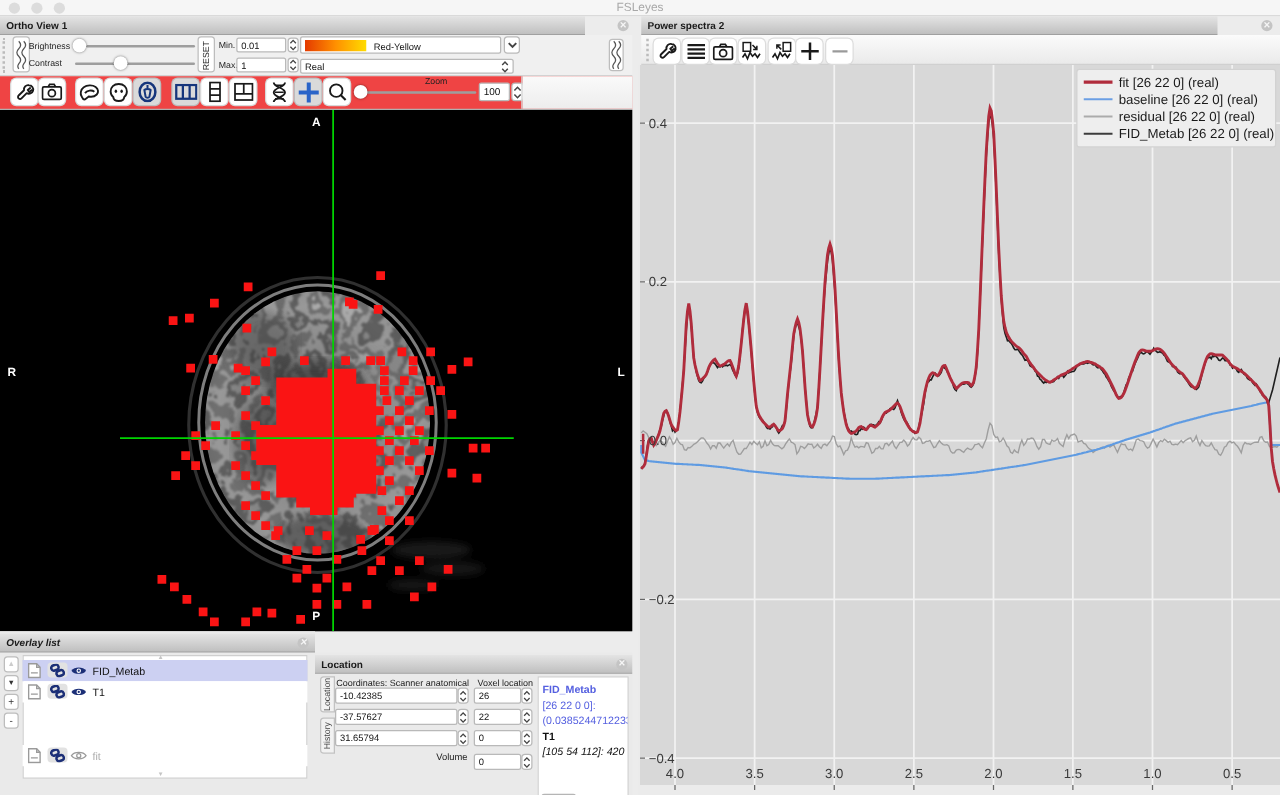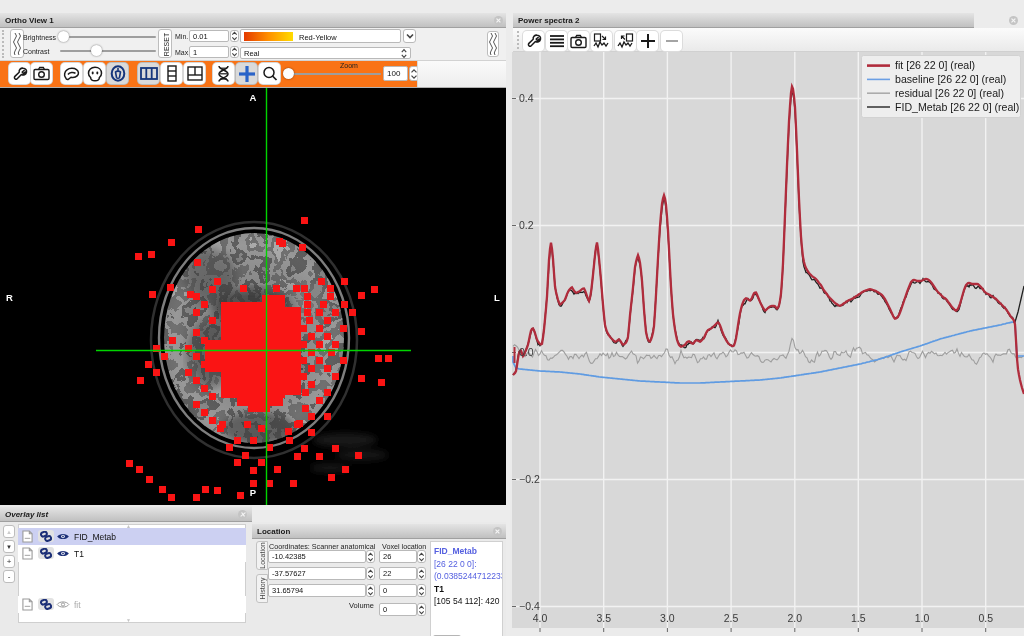--- a/index.html
+++ b/index.html
@@ -3,21 +3,21 @@
 * { margin:0; padding:0; box-sizing:border-box; }
 body { font-family:"Liberation Sans", sans-serif; }
 #root { position:relative; width:1024px; height:636px; overflow:hidden; background:#ececec; font-family:"Liberation Sans", sans-serif; }
 .abs { position:absolute; }
 #titlebar { left:0; top:0; width:1024px; height:13px; background:#f6f6f6; border-bottom:1px solid #dadada; }
 .tl { position:absolute; top:2px; width:9px; height:9px; border-radius:50%; background:#dcdcdc; }
 #apptitle { position:absolute; top:0; left:0; width:1024px; text-align:center; font-size:9.5px; color:#a8a8a8; line-height:13px; }
 .phead { height:15px; background:linear-gradient(#e4e4e4,#c0c0c0); border-bottom:1px solid #a0a0a0; font-size:8px; font-weight:bold; color:#1a1a1a; line-height:15px; padding-left:5px; }
 .closeb { position:absolute; top:3px; width:9px; height:9px; border-radius:50%; background:#c4c4c4; color:#f6f6f6; font-size:7px; line-height:9px; text-align:center; font-weight:bold; }
 #octl { left:0; top:28px; width:506px; height:33px; background:#f0f0f0; border-bottom:1px solid #d2d2d2; }
-#otools { left:0; top:61px; width:506px; height:27px; background:#f97316; border-bottom:1px solid #b0b0b0; }
+#otools { left:0; top:61px; width:506px; height:27px; background:#ef4444; border-bottom:1px solid #b0b0b0; }
 #otools-r { position:absolute; left:417px; top:0; width:89px; height:26px; background:linear-gradient(#fafafa,#ededed); border-left:1px solid #d8d8d8; }
 .tb { position:absolute; top:2px; width:21px; height:21px; background:#fff; border-radius:4px; box-shadow:0 0 0 1px #d8d8d8; display:flex; align-items:center; justify-content:center; }
 .tb.pressed { background:#dadada; box-shadow:0 0 0 1px #bcbcbc; }
 .tb2 { position:absolute; top:3px; width:21px; height:20px; background:#fff; border-radius:4px; box-shadow:0 0 0 1px #dcdcdc; display:flex; align-items:center; justify-content:center; }
 #ocanvas { left:0; top:88px; width:506px; height:417px; background:#000; }
 .lab { font-size:7px; color:#222; position:absolute; }
 .slider { position:absolute; height:2px; background:#9e9e9e; border-radius:1px; }
 .thumb { position:absolute; width:11px; height:11px; border-radius:50%; background:#fff; box-shadow:0 0 2px rgba(0,0,0,0.55); }
 .inbox { position:absolute; background:#fff; border:1px solid #b9b9b9; border-radius:2px; font-size:7.5px; color:#111; padding-left:3px; }
 .spin { position:absolute; background:#fff; border:1px solid #b9b9b9; border-radius:3px; display:flex; align-items:center; justify-content:center; }
@@ -33,21 +33,27 @@
 #splitv { left:506px; top:13px; width:7px; height:623px; background:#ececec; }
 #pshead { left:513px; top:13px; width:461px; height:15px; }
 #pstools { left:513px; top:28px; width:511px; height:24px; background:linear-gradient(#fbfbfb,#eaeaea); border-bottom:1px solid #d0d0d0; }
 #plotwrap { left:510px; top:52px; width:514px; height:584px; }
 svg { display:block; }
 .vtab { position:absolute; background:#f2f2f2; border:1px solid #c2c2c2; border-radius:3px 0 0 3px; font-size:7px; color:#444; }
 .vtab div { transform:rotate(-90deg); transform-origin:center; width:27px; margin-left:-8px; margin-top:10px; text-align:center; }
 </style></head>
 <body>
 <div id="root">
-<div class="abs phead" style="left:0;top:13px;width:506px;">Ortho View 1<div class="closeb" style="left:494px">✕</div></div>
+<div class="abs" id="titlebar">
+  <div class="tl" style="left:7px"></div>
+      <div class="tl" style="left:25px"></div>
+      <div class="tl" style="left:43px"></div>
+  <div id="apptitle">FSLeyes</div>
+</div>
+<div class="abs phead" style="left:0;top:13px;width:468px;">Ortho View 1<div class="closeb" style="left:494px">✕</div></div>
 <div class="abs" id="octl">
   <div style="position:absolute;left:2px;top:2px;width:3px;height:28px;border-left:2px dotted #bbb"></div>
   <div class="vbtn" style="left:10px;top:1px;width:14px;height:29px;display:flex;align-items:center;justify-content:center;">
         <svg width="10" height="24" viewBox="0 0 10 24">
           <path d="M3,1 q3,3 0,6 q-3,3 0,6 q3,3 0,6 q-1.5,2 0,4 M7,1 q3,3 0,6 q-3,3 0,6 q3,3 0,6 q-1.5,2 0,4" fill="none" stroke="#555" stroke-width="1"></path>
         </svg>
       </div>
   <div class="lab" style="left:23px;top:6px;">Brightness</div>
   <div class="lab" style="left:23px;top:20px;">Contrast</div>
   <div class="slider" style="left:69px;top:8px;width:87px;"></div>
@@ -519,21 +525,21 @@
         <svg width="8" height="12" viewBox="0 0 8 12">
           <path d="M1.5,4.4 l2.5,-2.6 2.5,2.6" fill="none" stroke="#444" stroke-width="1.2"></path>
           <path d="M1.5,7.6 l2.5,2.6 2.5,-2.6" fill="none" stroke="#444" stroke-width="1.2"></path>
         </svg>
       </div>
   <div style="position:absolute;left:178px;top:19px;width:73px;height:102px;background:#fff;border:1px solid #d0d0d0;font-size:8.5px;line-height:12.6px;padding:3px 0 0 3px;overflow:hidden;">
     <span style="color:#5560e0;font-weight:bold;white-space:nowrap;">FID_Metab</span><br>
     <span style="color:#5560e0;white-space:nowrap;">[26 22 0 0]:</span><br>
     <span style="color:#5560e0;white-space:nowrap;">(0.038524471223354</span><br>
     <span style="color:#111;font-weight:bold;white-space:nowrap;">T1</span><br>
-    <span style="color:#111;white-space:nowrap;">[105 54 112]: 420</span>
+    <span style="color:#111;white-space:nowrap;font-style:italic;">[105 54 112]: 420</span>
     <div style="position:absolute;left:2px;top:93px;width:28px;height:5px;background:#b5b5b5;border-radius:3px;"></div>
   </div>
 </div>
 <div class="abs" id="splitv"></div>
 <div class="abs phead" id="pshead">Power spectra 2<div class="closeb" style="left:496px">✕</div></div>
 <div class="abs" id="pstools">
   <div style="position:absolute;left:4px;top:3px;width:3px;height:18px;border-left:2px dotted #bbb"></div>
   <div class="tb2" style="left:10px">
         <svg width="16" height="16" viewBox="0 0 16 16">
           <path d="M11.2,2.2 a3.4,3.4 0 1 1 -1.8,6.3 L5.2,12.7 a1.6,1.6 0 0 1 -2.3,-2.3 L7.2,6.2 a3.4,3.4 0 0 1 4.0,-4.0 z M12.6,4.0 l-2.4,2.0 1.2,1.6 2.3,-1.9" fill="none" stroke="#1a1a1a" stroke-width="1.5" stroke-linejoin="round"></path>

